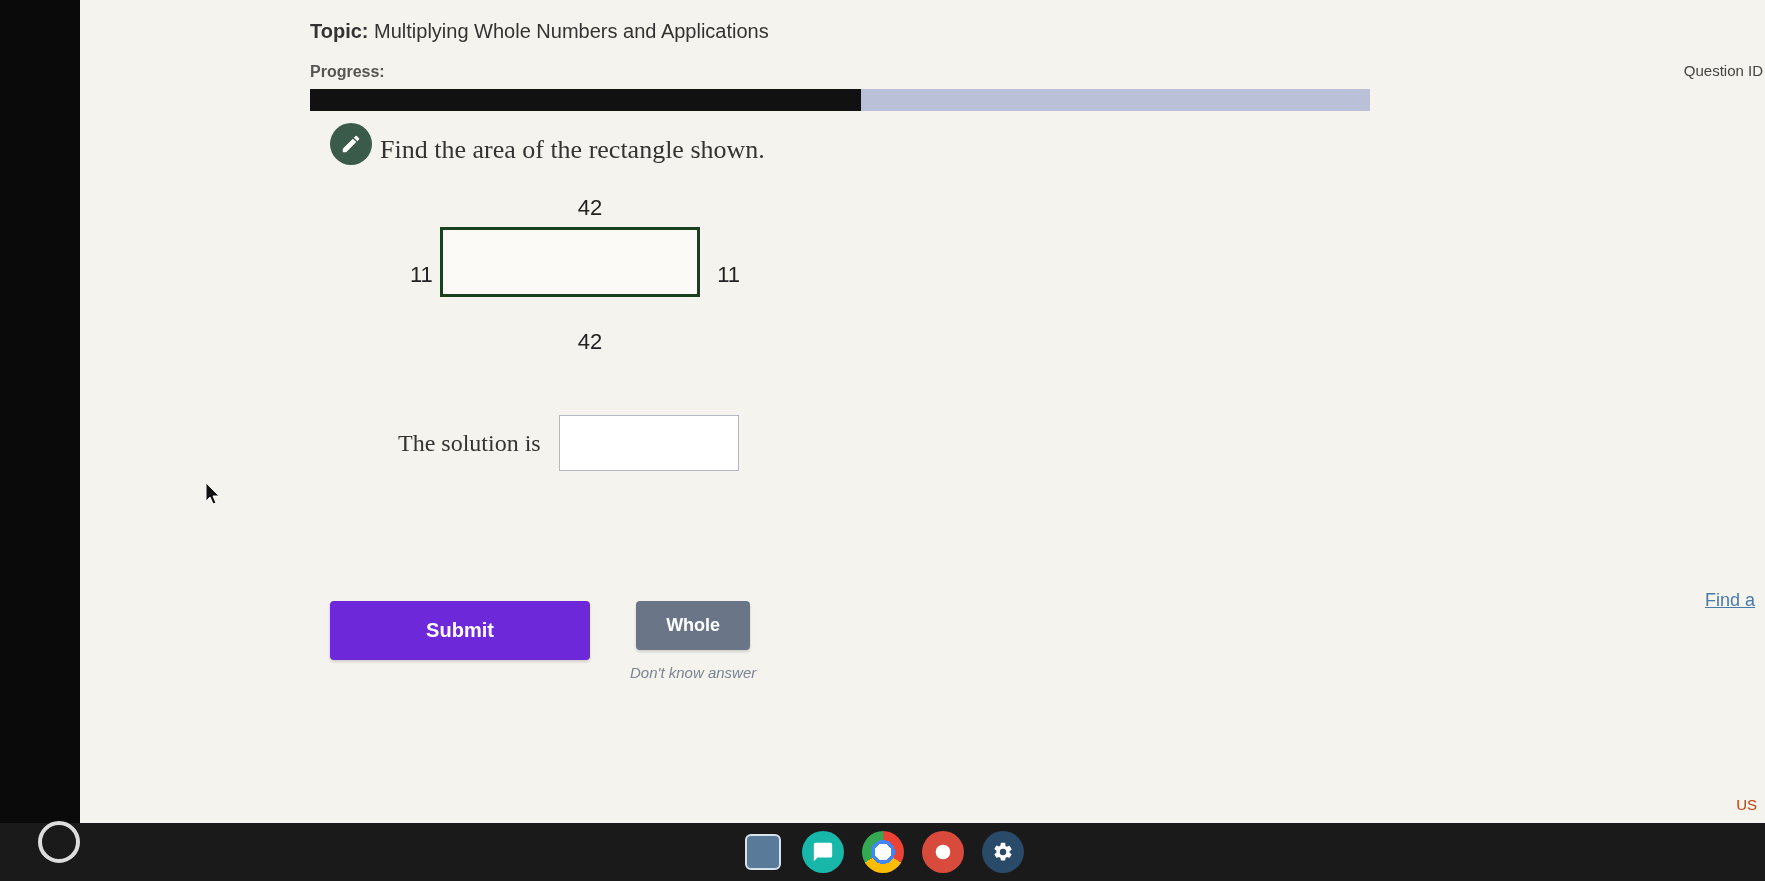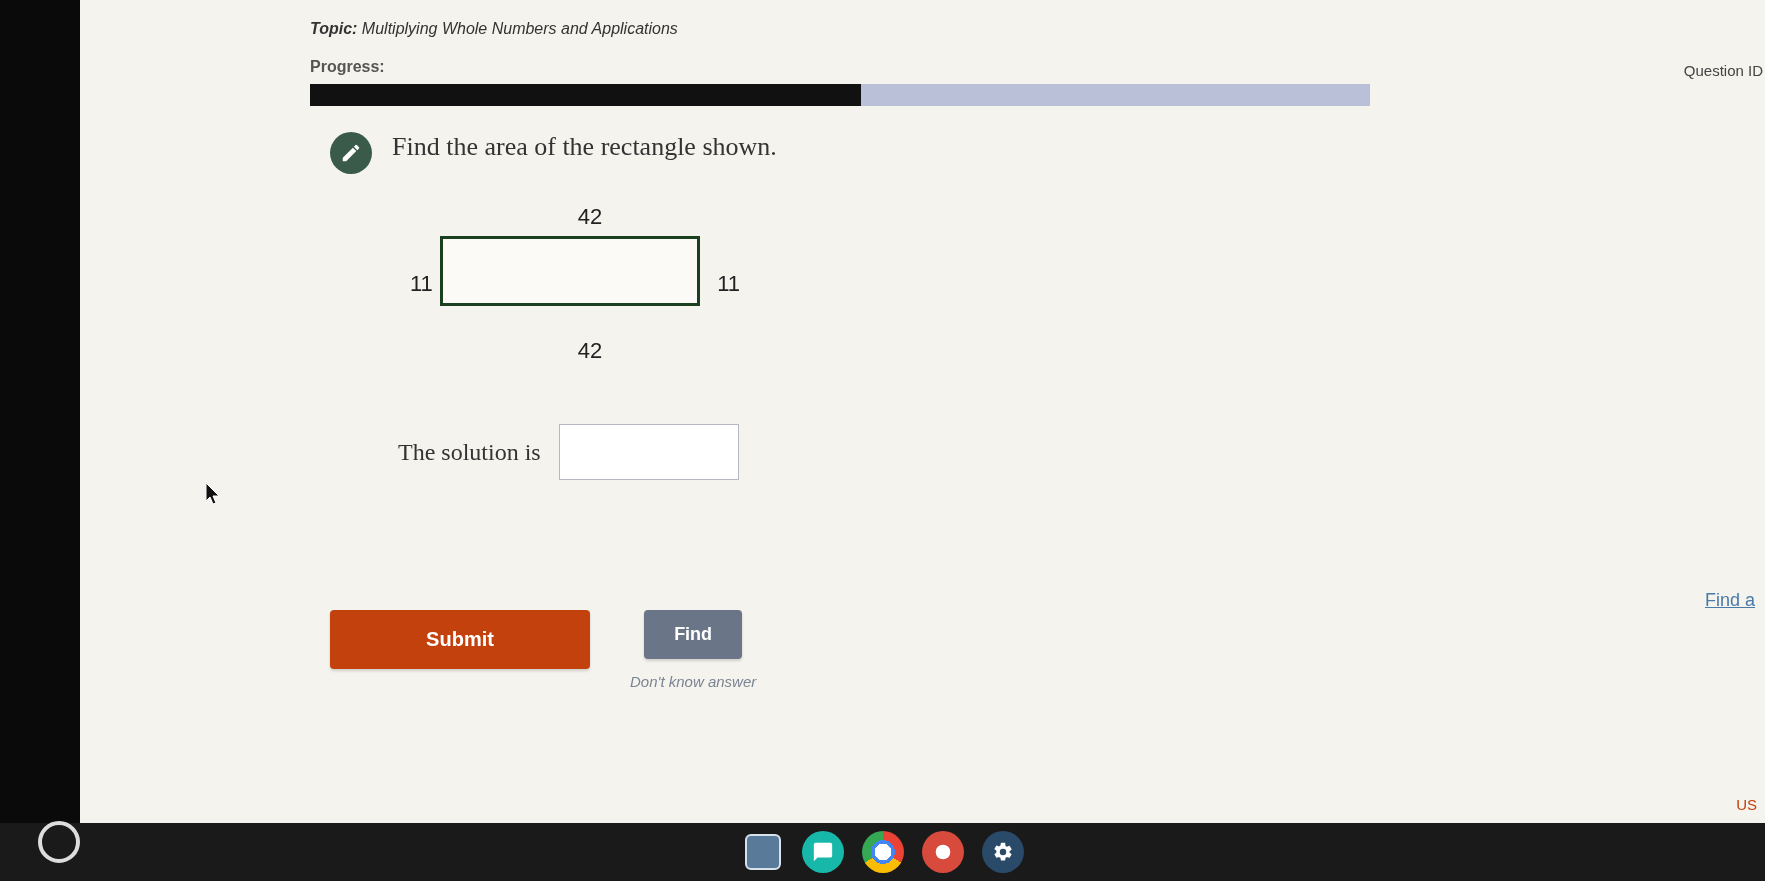--- a/index.html
+++ b/index.html
@@ -13,24 +13,23 @@
       width: 1765px;
       height: 881px;
       overflow: hidden;
       position: relative;
     }
     .main-content {
       padding: 20px 0 0 310px;
       position: relative;
     }
     .topic-line {
-      font-size: 16px;
+      font-size: 20px;
       color: #333;
       margin-bottom: 20px;
-      font-style: italic;
     }
     .topic-label {
       font-weight: bold;
     }
     .progress-row {
       display: flex;
       align-items: center;
       justify-content: space-between;
       margin-bottom: 8px;
     }
@@ -60,25 +59,25 @@
       background: #111;
     }
     .progress-note {
       font-size: 15px;
       font-style: italic;
       color: #666;
       margin-top: 8px;
       margin-left: 20px;
     }
     .question-block {
-      margin-top: 26px;
+      margin-top: 12px;
       margin-left: 20px;
       display: flex;
-      align-items: flex-start;
-      gap: 20px;
+      align-items: flex-end;
+      gap: 8px;
     }
     .edit-icon-wrap {
       width: 42px;
       height: 42px;
       background: #3a5a4a;
       border-radius: 50%;
       display: flex;
       align-items: center;
       justify-content: center;
       flex-shrink: 0;
@@ -162,21 +161,21 @@
       padding: 4px 8px;
     }
     .actions-row {
       margin-top: 130px;
       margin-left: 20px;
       display: flex;
       align-items: flex-start;
       gap: 40px;
     }
     .submit-btn {
-      background: #c2410c;
+      background: #6d28d9;
       color: #fff;
       border: none;
       font-size: 20px;
       font-weight: bold;
       padding: 18px 0;
       width: 260px;
       border-radius: 4px;
       cursor: pointer;
       box-shadow: 0 2px 3px rgba(0,0,0,0.15);
     }
@@ -318,21 +317,21 @@
   </div>
 
   <div class="solution-row">
     <span class="solution-label">The solution is</span>
     <input class="solution-input" type="text" value="" style="">
   </div>
 
   <div class="actions-row">
     <button class="submit-btn">Submit</button>
     <div class="pass-col">
-      <button class="pass-btn">Find</button>
+      <button class="pass-btn">Whole</button>
       <div class="dont-know">Don't know answer</div>
     </div>
   </div>
 
   <a class="save-link">Find a</a>
 
 </div>
 
 <div class="cursor-arrow">
   <svg viewBox="0 0 18 24">

